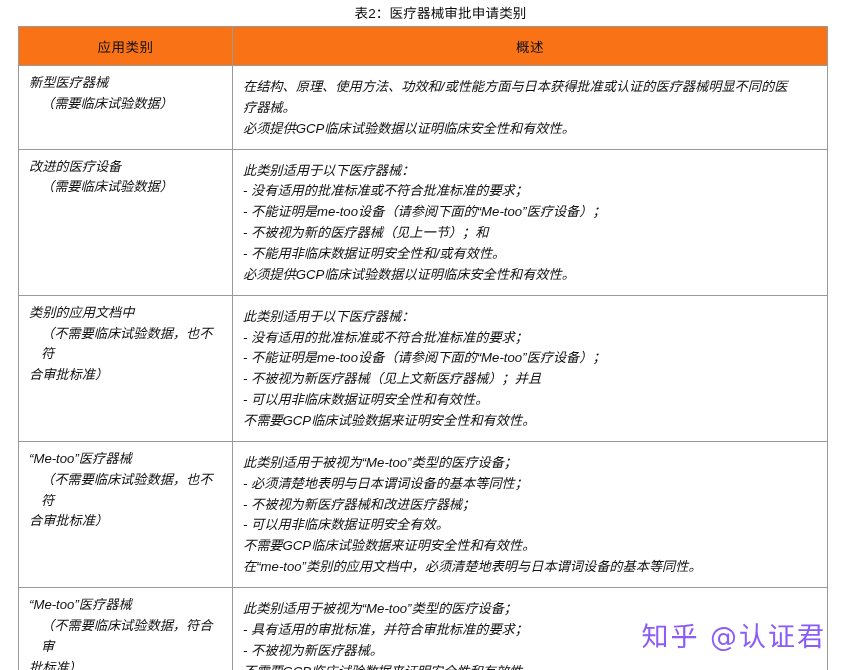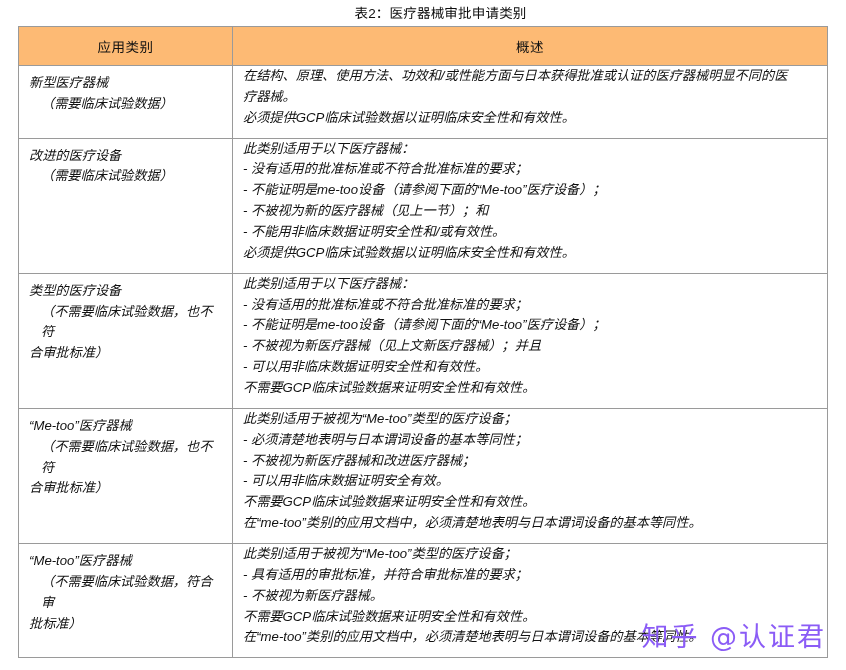--- a/index.html
+++ b/index.html
@@ -54,39 +54,39 @@
   table.spec col.c2 { width: 595px; }
 
   table.spec th,
   table.spec td {
     border: 1px solid #9a9a9a;
     vertical-align: top;
     padding: 0;
   }
 
   table.spec thead th {
-    background: #fdba74;
+    background: #f97316;
     text-align: center;
     vertical-align: middle;
     height: 38px;
     font-size: 13.5px;
     font-weight: normal;
     color: #111;
     letter-spacing: 0.5px;
   }
 
   .cell-cat {
     padding: 7px 8px 9px 10px;
     font-size: 13.2px;
     line-height: 1.58;
     color: #111;
   }
 
   .cell-desc {
-    padding: 0 8px 9px 10px;
+    padding: 11px 8px 9px 10px;
     font-size: 13.2px;
     line-height: 1.58;
     color: #111;
   }
 
   .cell-cat .ln,
   .cell-desc .ln {
     display: block;
     white-space: pre-wrap;
     font-style: italic;
@@ -159,21 +159,21 @@
                 <span class="ln">- 不能证明是me-too设备（请参阅下面的“Me-too”医疗设备）；</span>
                 <span class="ln">- 不被视为新的医疗器械（见上一节）；和</span>
                 <span class="ln">- 不能用非临床数据证明安全性和/或有效性。</span>
                 <span class="ln">必须提供GCP临床试验数据以证明临床安全性和有效性。</span>
               </div>
             </td>
           </tr>
           <tr>
             <td>
               <div class="cell-cat">
-                <span class="ln">类型的医疗设备</span>
+                <span class="ln">类别的应用文档中</span>
                 <span class="ln indent">（不需要临床试验数据，也不符</span>
                 <span class="ln">合审批标准）</span>
               </div>
             </td>
             <td>
               <div class="cell-desc">
                 <span class="ln">此类别适用于以下医疗器械：</span>
                 <span class="ln">- 没有适用的批准标准或不符合批准标准的要求；</span>
                 <span class="ln">- 不能证明是me-too设备（请参阅下面的“Me-too”医疗设备）；</span>
                 <span class="ln">- 不被视为新医疗器械（见上文新医疗器械）；并且</span>

